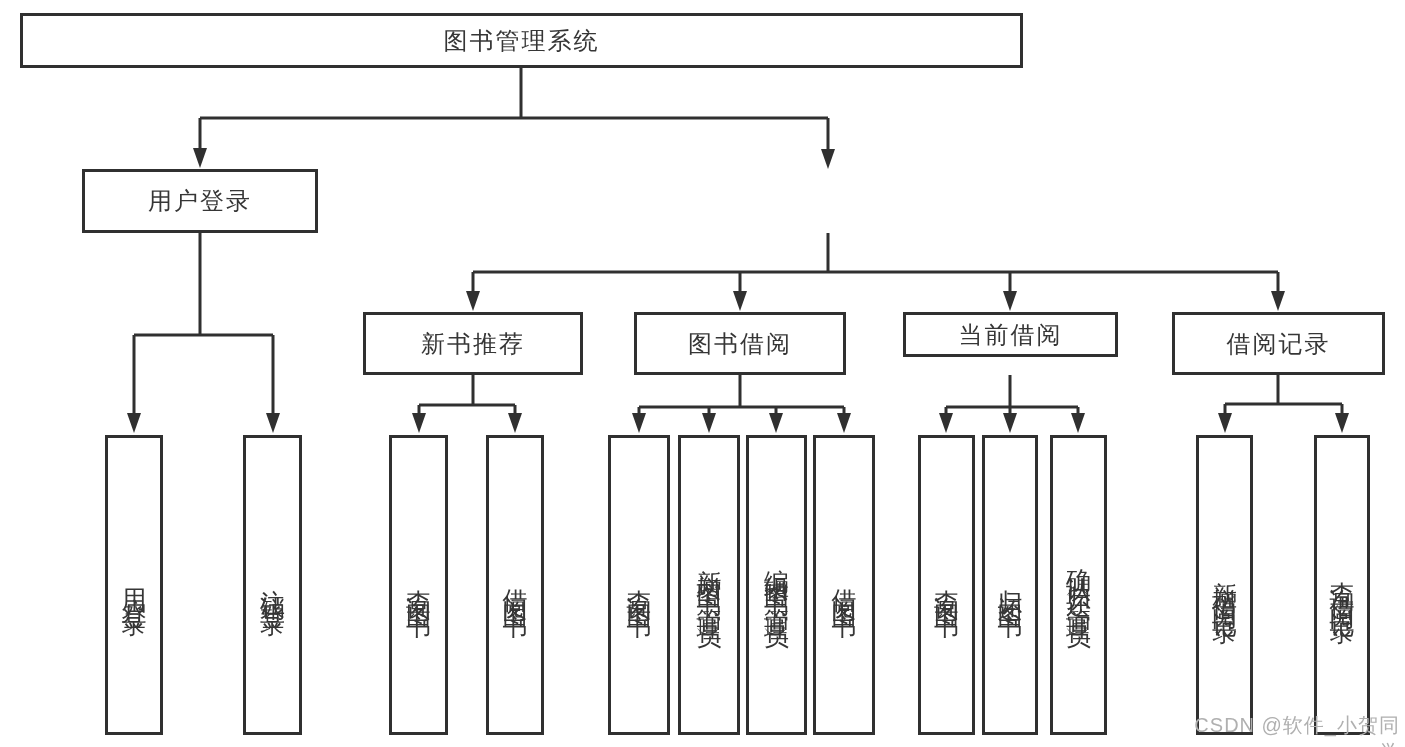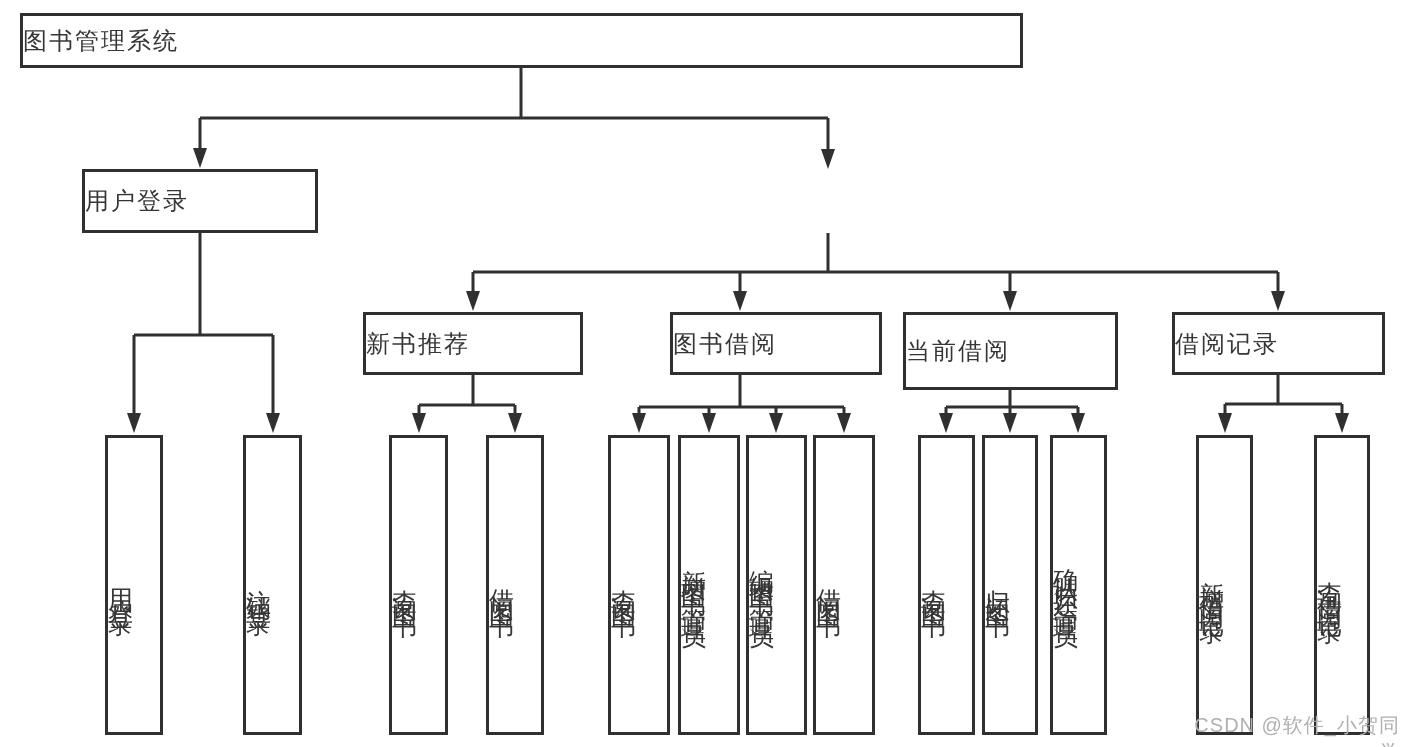--- a/index.html
+++ b/index.html
@@ -18,21 +18,21 @@
     color:var(--text);
   }
   #connectors{position:absolute;left:0;top:0;z-index:1;}
   #connectors path{stroke:var(--line);stroke-width:3;fill:none;}
   #connectors polygon{fill:var(--line);stroke:none;}
   .box{
     position:absolute;
     box-sizing:border-box;
     background:#fff;
     border:3px solid var(--line);
-    display:flex;align-items:center;
+    display:flex;align-items:center;justify-content:center;
     z-index:2;
   }
   .box .lbl{
     color:var(--text);
     white-space:nowrap;
   }
   .h .lbl{
     font-size:24px;
     letter-spacing:2px;
   }
@@ -100,24 +100,24 @@
     <span class="lbl">图书管理系统</span>
   </div>
 
   <div class="box h" style="left:82px;top:169px;width:236px;height:64px">
     <span class="lbl">用户登录</span>
   </div>
 
   <div class="box h" style="left:363px;top:312px;width:220px;height:63px">
     <span class="lbl">新书推荐</span>
   </div>
-  <div class="box h" style="left:670px;top:312px;width:212px;height:63px">
+  <div class="box h" style="left:634px;top:312px;width:212px;height:63px">
     <span class="lbl">图书借阅</span>
   </div>
-  <div class="box h" style="left:903px;top:312px;width:215px;height:78px">
+  <div class="box h" style="left:903px;top:312px;width:215px;height:45px">
     <span class="lbl">当前借阅</span>
   </div>
   <div class="box h" style="left:1172px;top:312px;width:213px;height:63px">
     <span class="lbl">借阅记录</span>
   </div>
 
   <div class="box v" style="left:105px;width:58px">
     <span class="lbl">用户登录</span>
   </div>
   <div class="box v" style="left:243px;width:59px">

